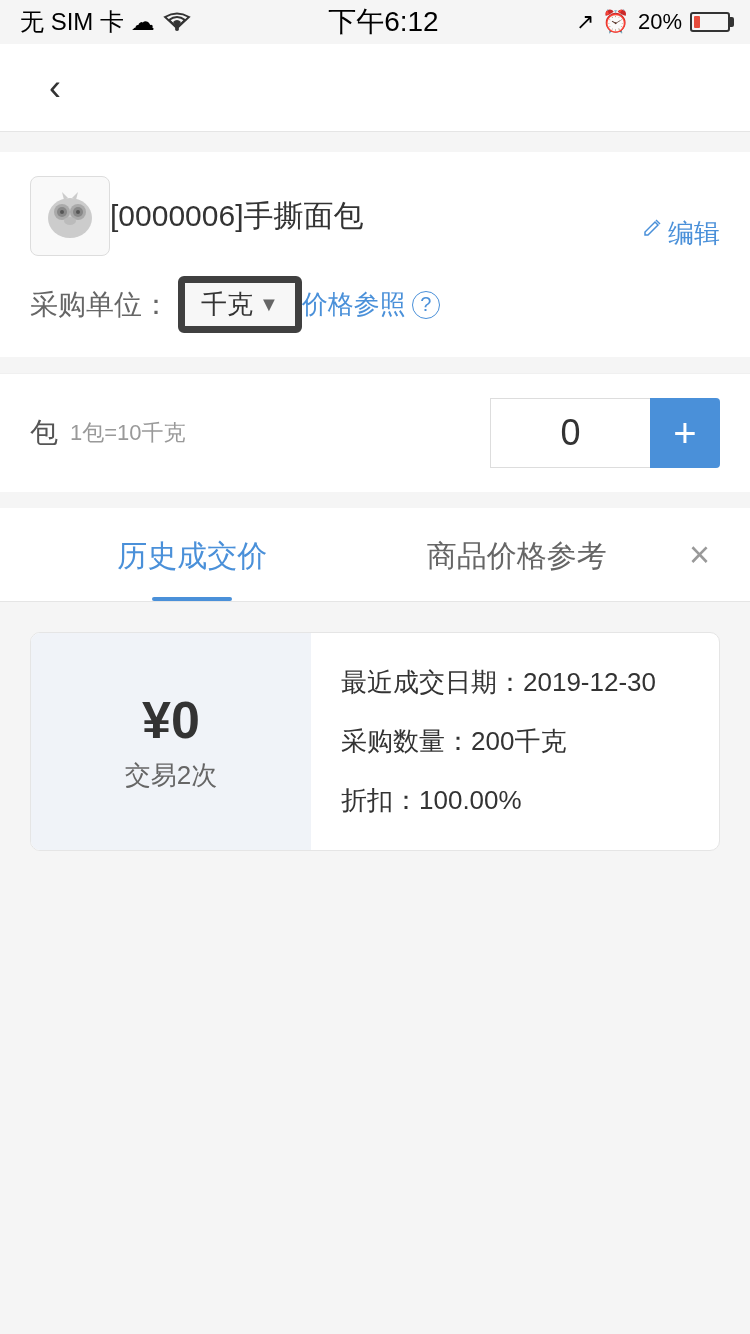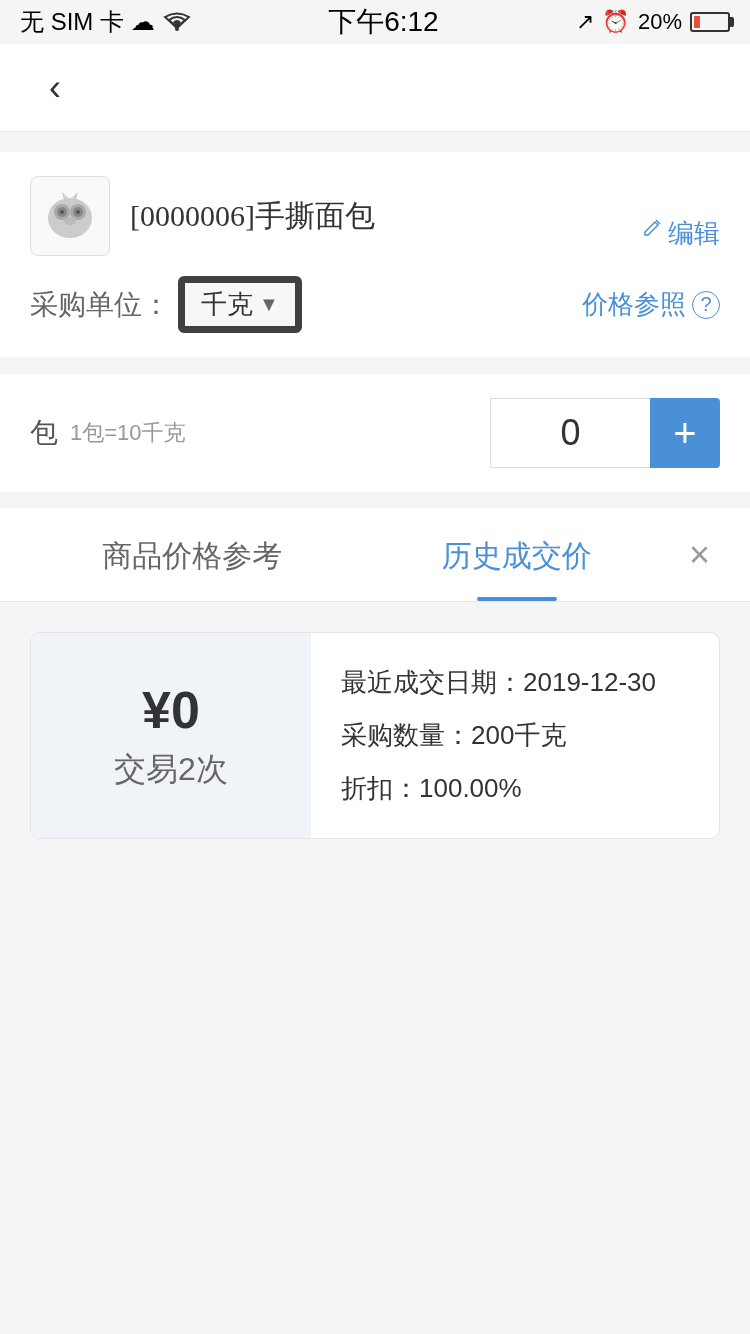--- a/index.html
+++ b/index.html
@@ -104,22 +104,20 @@
     }
     .product-header {
       display: flex;
       align-items: flex-start;
       justify-content: space-between;
       margin-bottom: 20px;
     }
     .product-info {
       display: flex;
       align-items: center;
-      gap: 20px;
-      font-family: Liberation Serif, serif;
     }
     .product-icon {
       width: 80px;
       height: 80px;
       border: 1px solid #ddd;
       border-radius: 8px;
       display: flex;
       align-items: center;
       justify-content: center;
       background: #f9f9f9;
@@ -134,21 +132,21 @@
       color: #4a90d9;
       font-size: 26px;
       display: flex;
       gap: 4px;
       cursor: pointer;
       margin-top: 40px;
     }
     .product-unit-row {
       display: flex;
       align-items: center;
-      justify-content: space-between;
+      justify-content: flex-start;
       margin-top: 10px;
     }
     .unit-label {
       font-size: 28px;
       color: #666;
       margin-right: 8px;
     }
     .unit-select {
       border: 7px solid #404040;
       border-radius: 6px;
@@ -282,31 +280,31 @@
       align-items: center;
       justify-content: center;
       padding: 40px 20px;
     }
     .history-price-value {
       font-size: 52px;
       font-weight: 600;
       color: #333;
     }
     .history-price-sub {
-      font-size: 32px;
+      font-size: 26px;
       color: #666;
       margin-top: 8px;
     }
     .history-detail-side {
       flex: 1;
       padding: 30px 30px;
       display: flex;
       flex-direction: column;
       justify-content: center;
-      gap: 14px;
+      gap: 20px;
     }
     .history-detail-item {
       font-size: 26px;
       color: #333;
       line-height: 1.5;
     }
   </style>
 </head>
 <body>
 
@@ -386,25 +384,25 @@
   </div>
   <div class="quantity-input-group">
     <input class="qty-input" type="text" value="0" readonly="" style="">
     <button class="qty-plus">
       <span>+</span>
     </button>
   </div>
 </div>
 
 <div class="tabs-bar">
+  <div class="tab-item active">
+    <span>历史成交价</span>
+  </div>
   <div class="tab-item">
     <span>商品价格参考</span>
-  </div>
-  <div class="tab-item active">
-    <span>历史成交价</span>
   </div>
   <div class="tab-close">
     <span>×</span>
   </div>
 </div>
 
 <div class="history-content">
   <div class="history-card">
     <div class="history-price-side">
       <div class="history-price-value">

